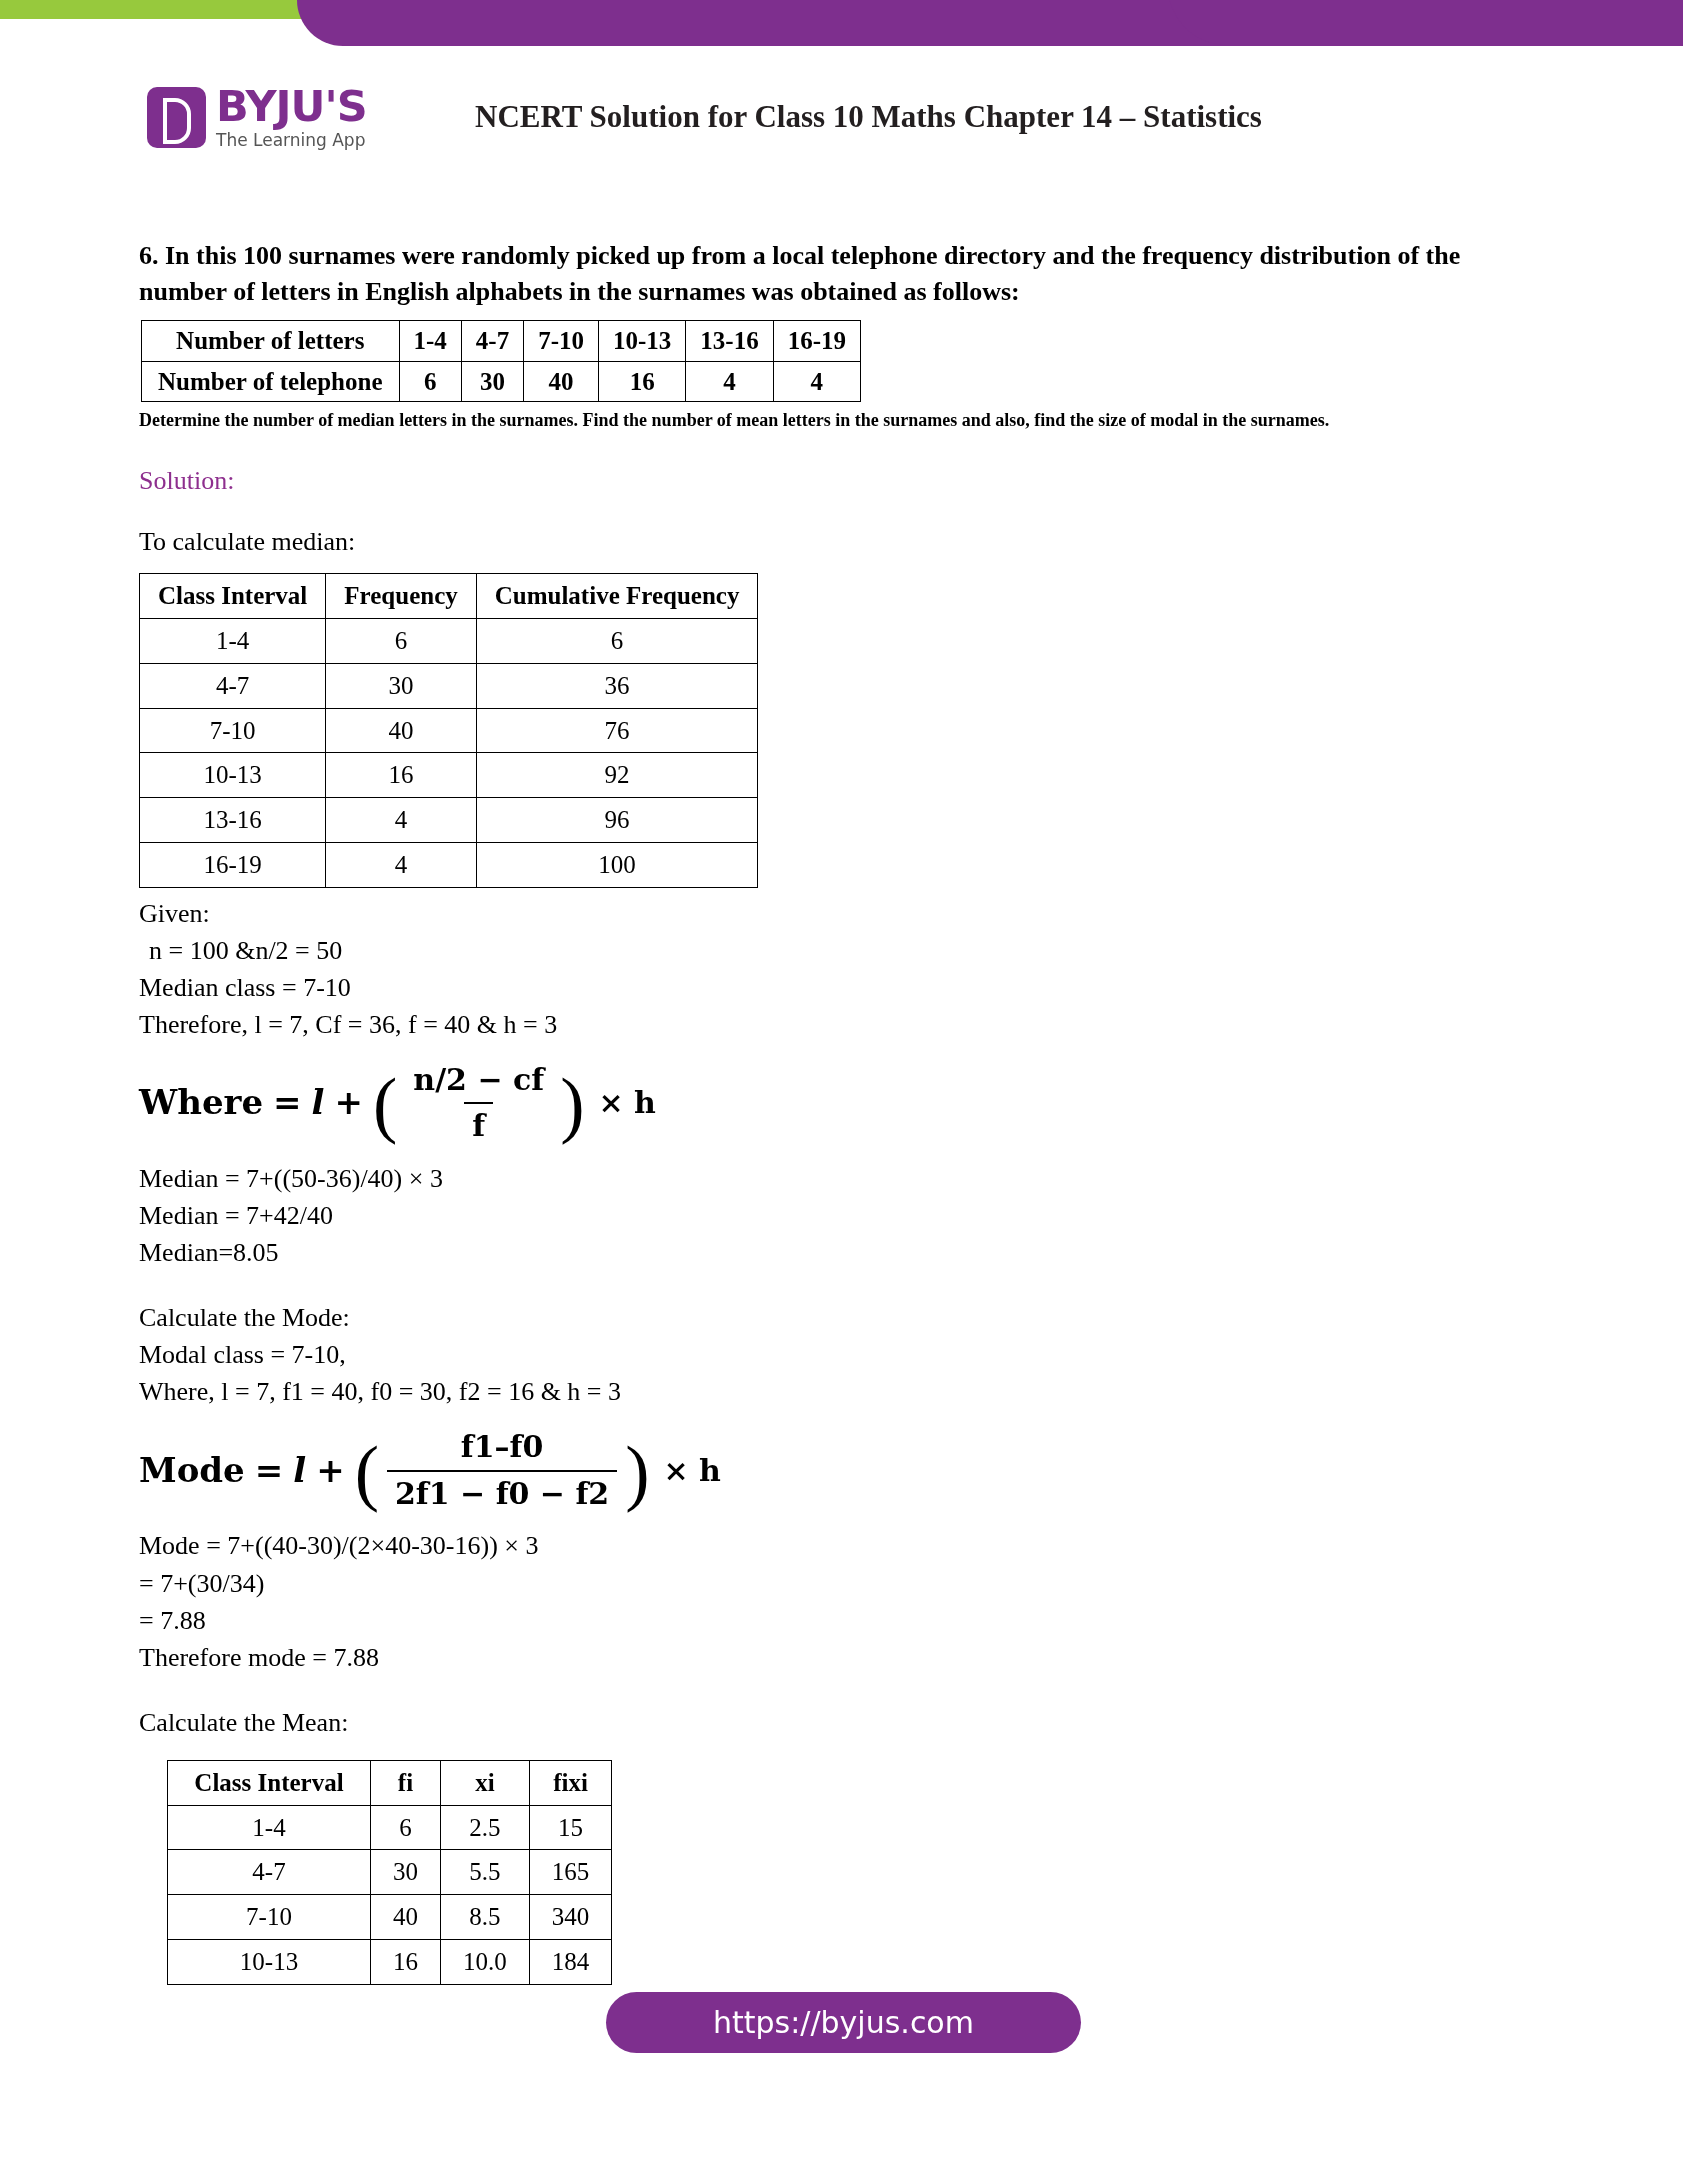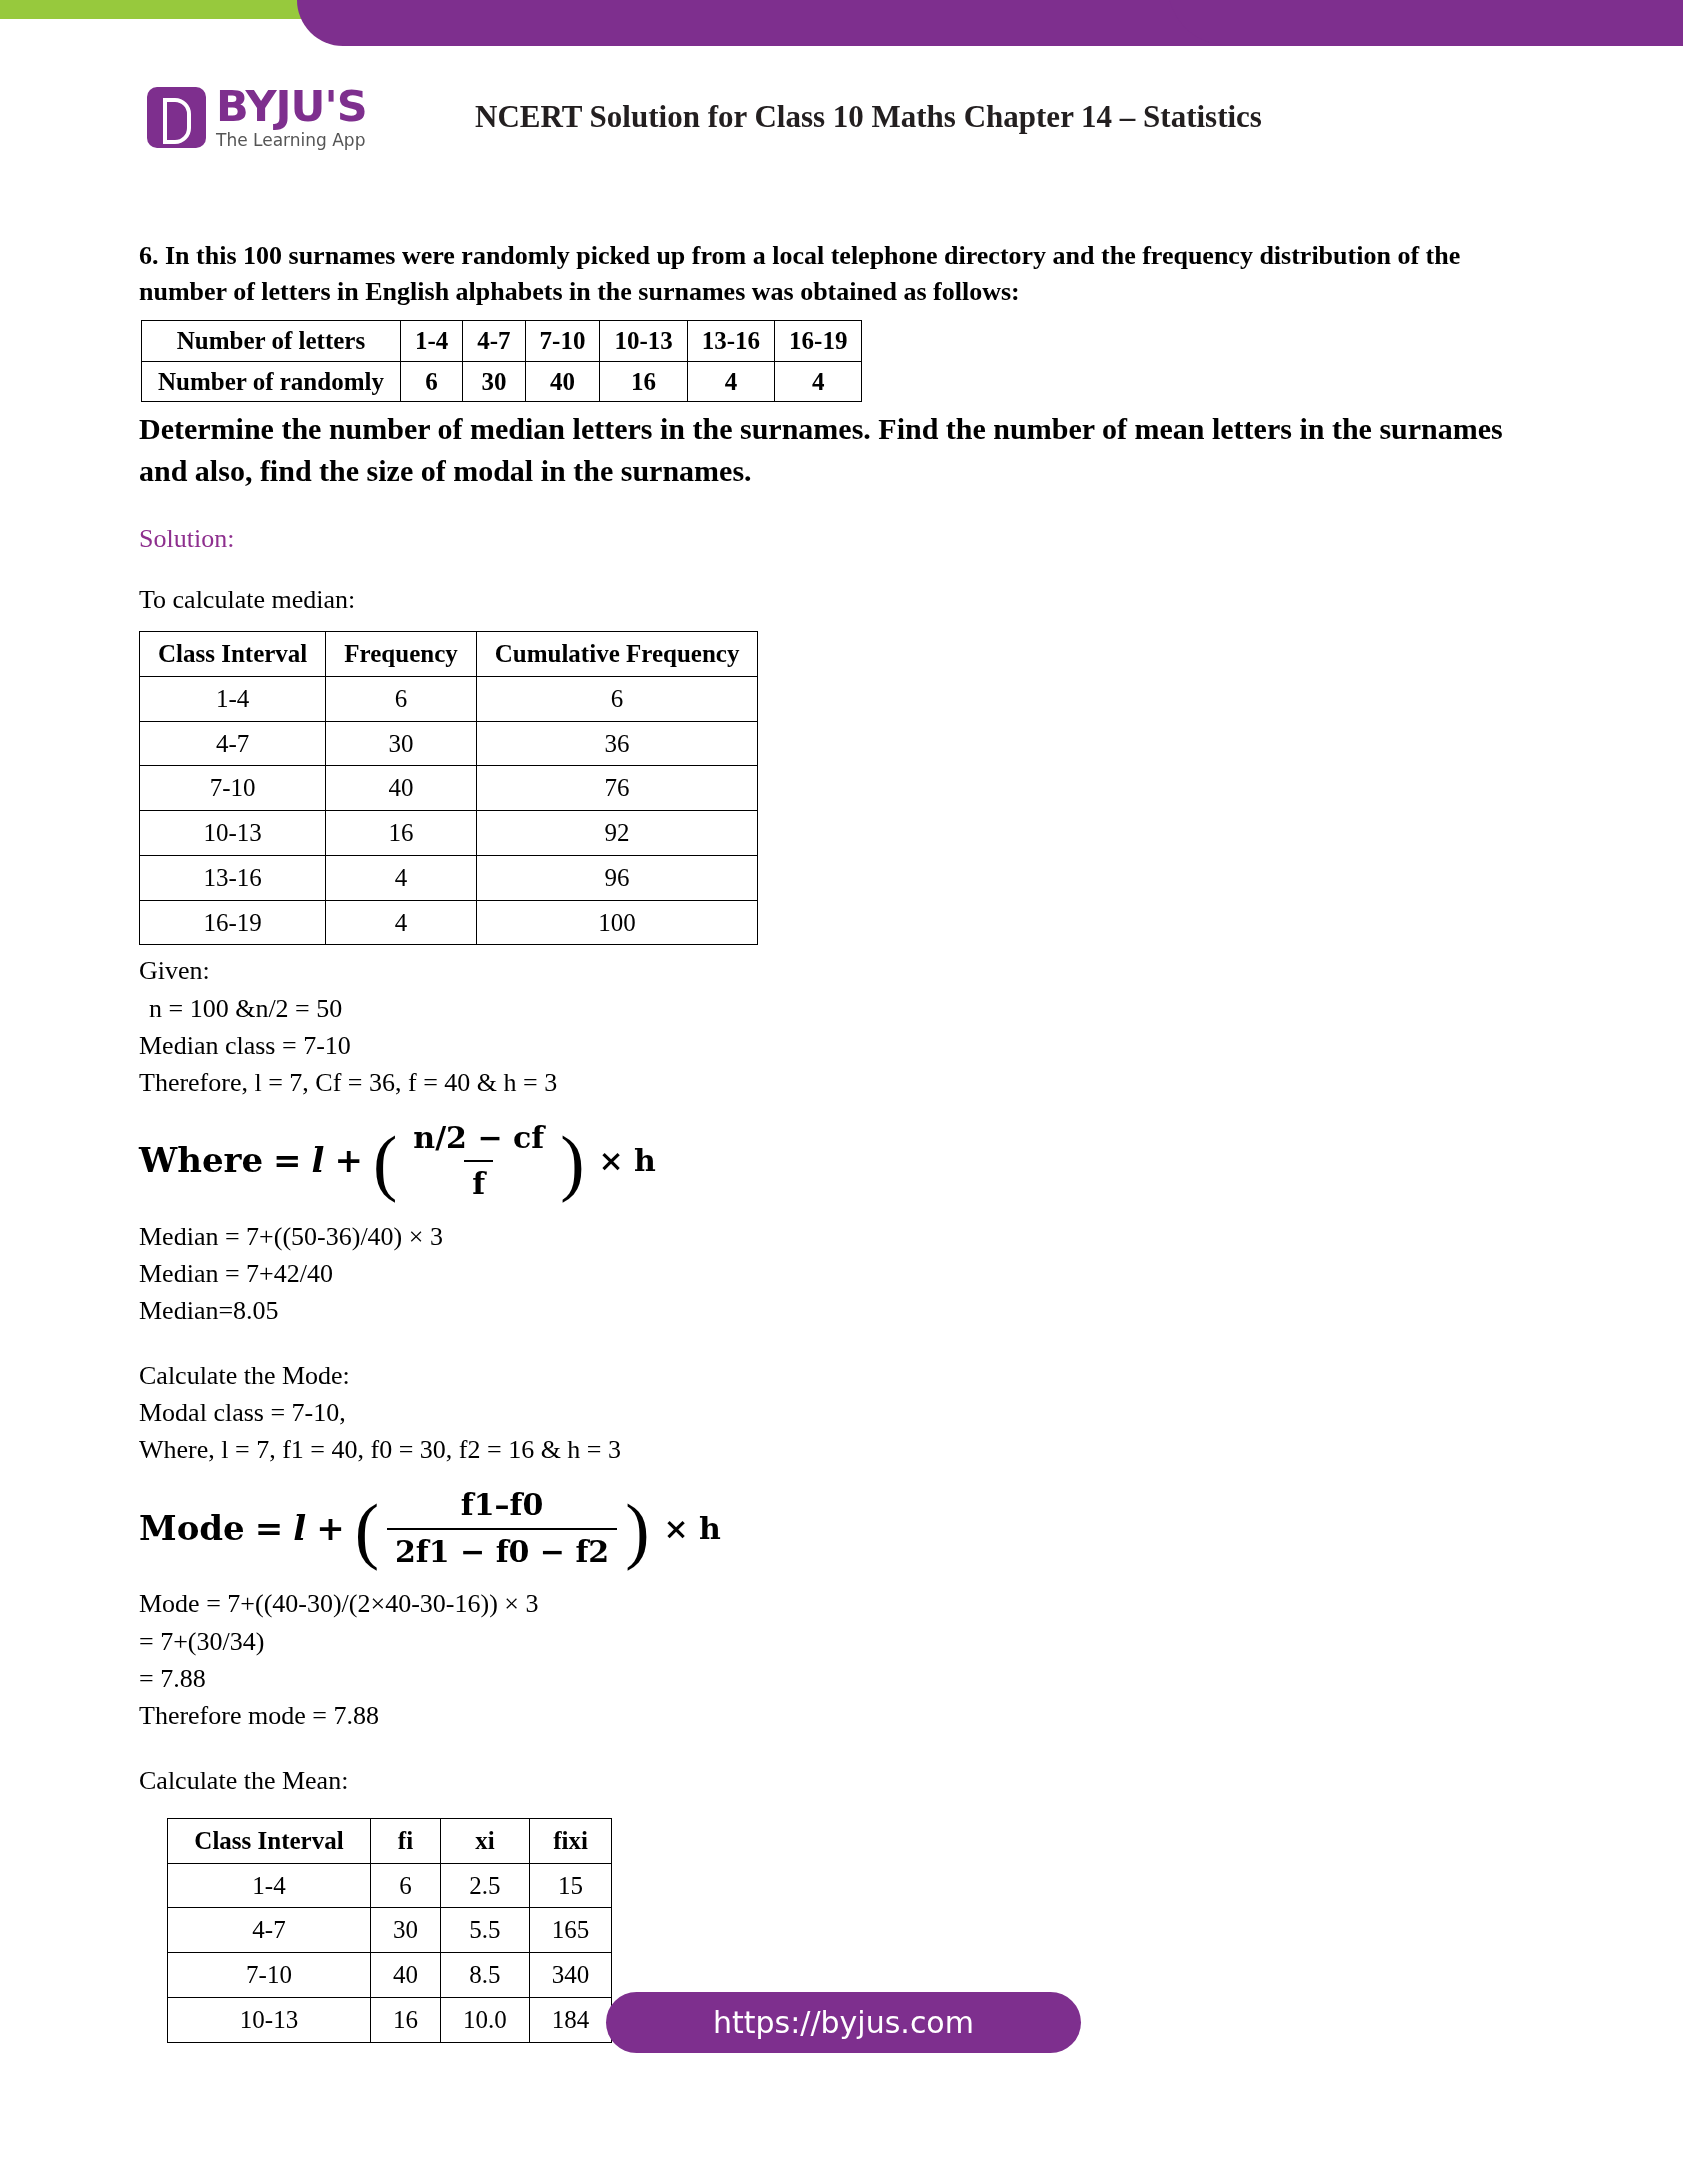--- a/index.html
+++ b/index.html
@@ -124,21 +124,21 @@
     line-height: 1.35;
   }
   .q-text {
     font-weight: bold;
     font-size: 26px;
     line-height: 1.38;
     margin-bottom: 10px;
   }
   .after-table-text {
     font-weight: bold;
-    font-size: 30px;
+    font-size: 18px;
     line-height: 1.38;
     margin-top: 2px;
   }
   .solution {
     color: #8e2f8e;
     font-size: 26px;
     margin-top: 30px;
     margin-bottom: 26px;
   }
   .plain {
@@ -295,21 +295,21 @@
         <tr>
       <td class="rowhead">Number of letters</td>
       <td>1-4</td>
       <td>4-7</td>
       <td>7-10</td>
       <td>10-13</td>
       <td>13-16</td>
       <td>16-19</td>
     </tr>
     <tr>
-      <td class="rowhead">Number of randomly</td>
+      <td class="rowhead">Number of telephone</td>
       <td>6</td>
       <td>30</td>
       <td>40</td>
       <td>16</td>
       <td>4</td>
       <td>4</td>
     </tr>
   </tbody>
     </table>
 

